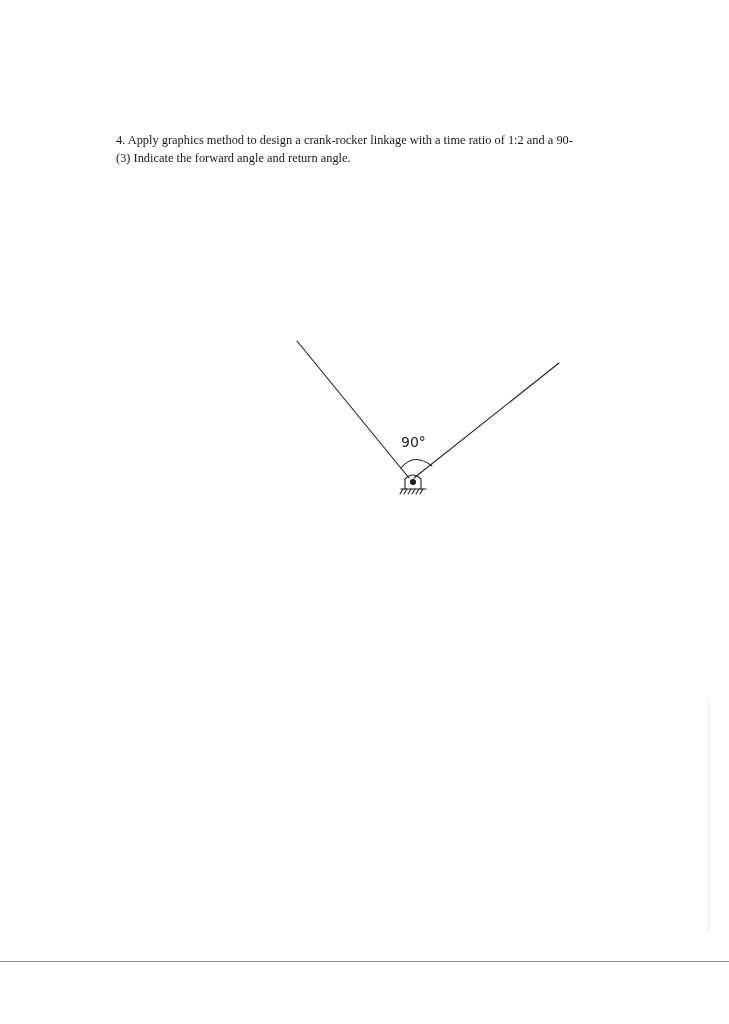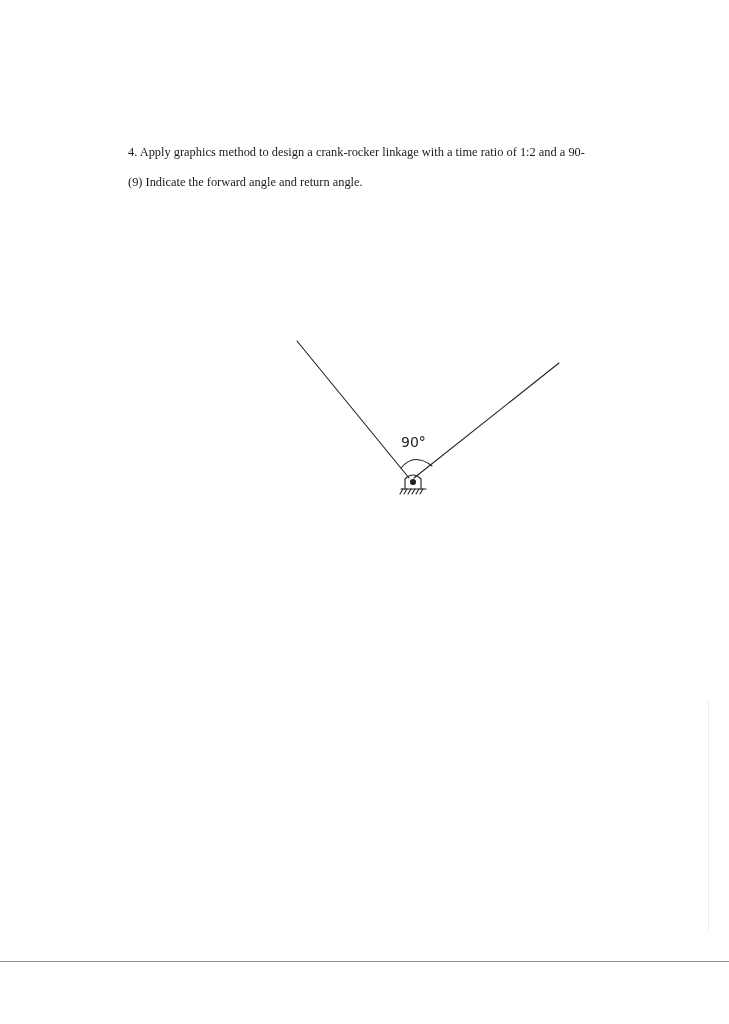--- a/index.html
+++ b/index.html
@@ -1,29 +1,29 @@
 <!DOCTYPE html>
 <html><head>
 <meta charset="utf-8">
 <style>
   html, body { margin:0; padding:0; }
   body { width:729px; height:1024px; background:#ffffff; position:relative; overflow:hidden;
          font-family:"Liberation Serif", "DejaVu Serif", serif; color:#1a1a1a; }
   .question { position:absolute; left:116px; top:131px; width:500px; font-size:12.4px; line-height:18px; }
-  .question p { margin:12px; white-space:nowrap; }
+  .question p { margin:0; white-space:nowrap; }
   .figure { position:absolute; left:0; top:0; width:729px; height:1024px; }
   .scanline { position:absolute; left:0; top:961px; width:729px; height:1px; background:#8a8f93; }
   .edge { position:absolute; left:708px; top:700px; width:1px; height:230px; background:#ececec; }
 </style>
 </head>
 <body>
 
 <div class="question">
   <p>4. Apply graphics method to design a crank-rocker linkage with a time ratio of 1:2 and a 90-</p>
-  <p>(9) Indicate the forward angle and return angle.</p>
+  <p>(3) Indicate the forward angle and return angle.</p>
 </div>
 
 <svg class="figure" viewBox="0 0 729 1024" width="729" height="1024">
   <g stroke="#222" stroke-width="1.1" fill="none" stroke-linecap="round">
 
     <line x1="297" y1="341" x2="409" y2="478"></line>
 
     <line x1="559" y1="363" x2="414" y2="478"></line>
 
     <path d="M401 468 Q414 452 432 466"></path>

